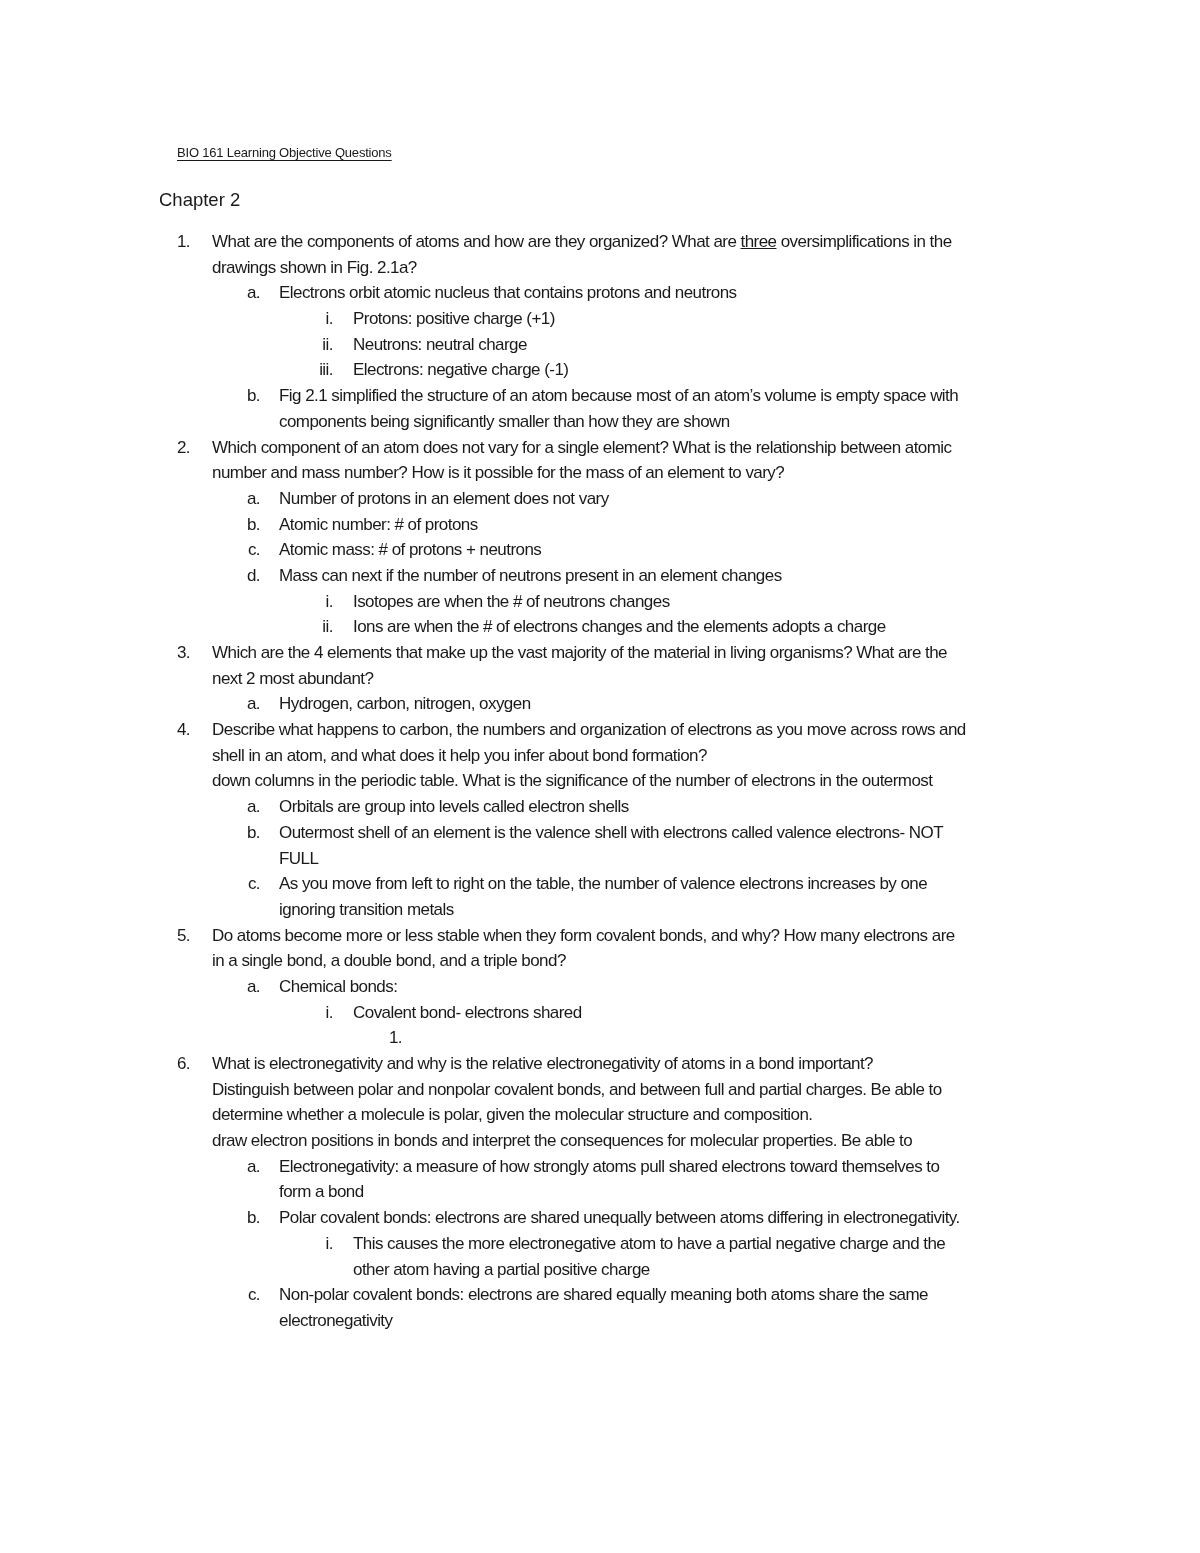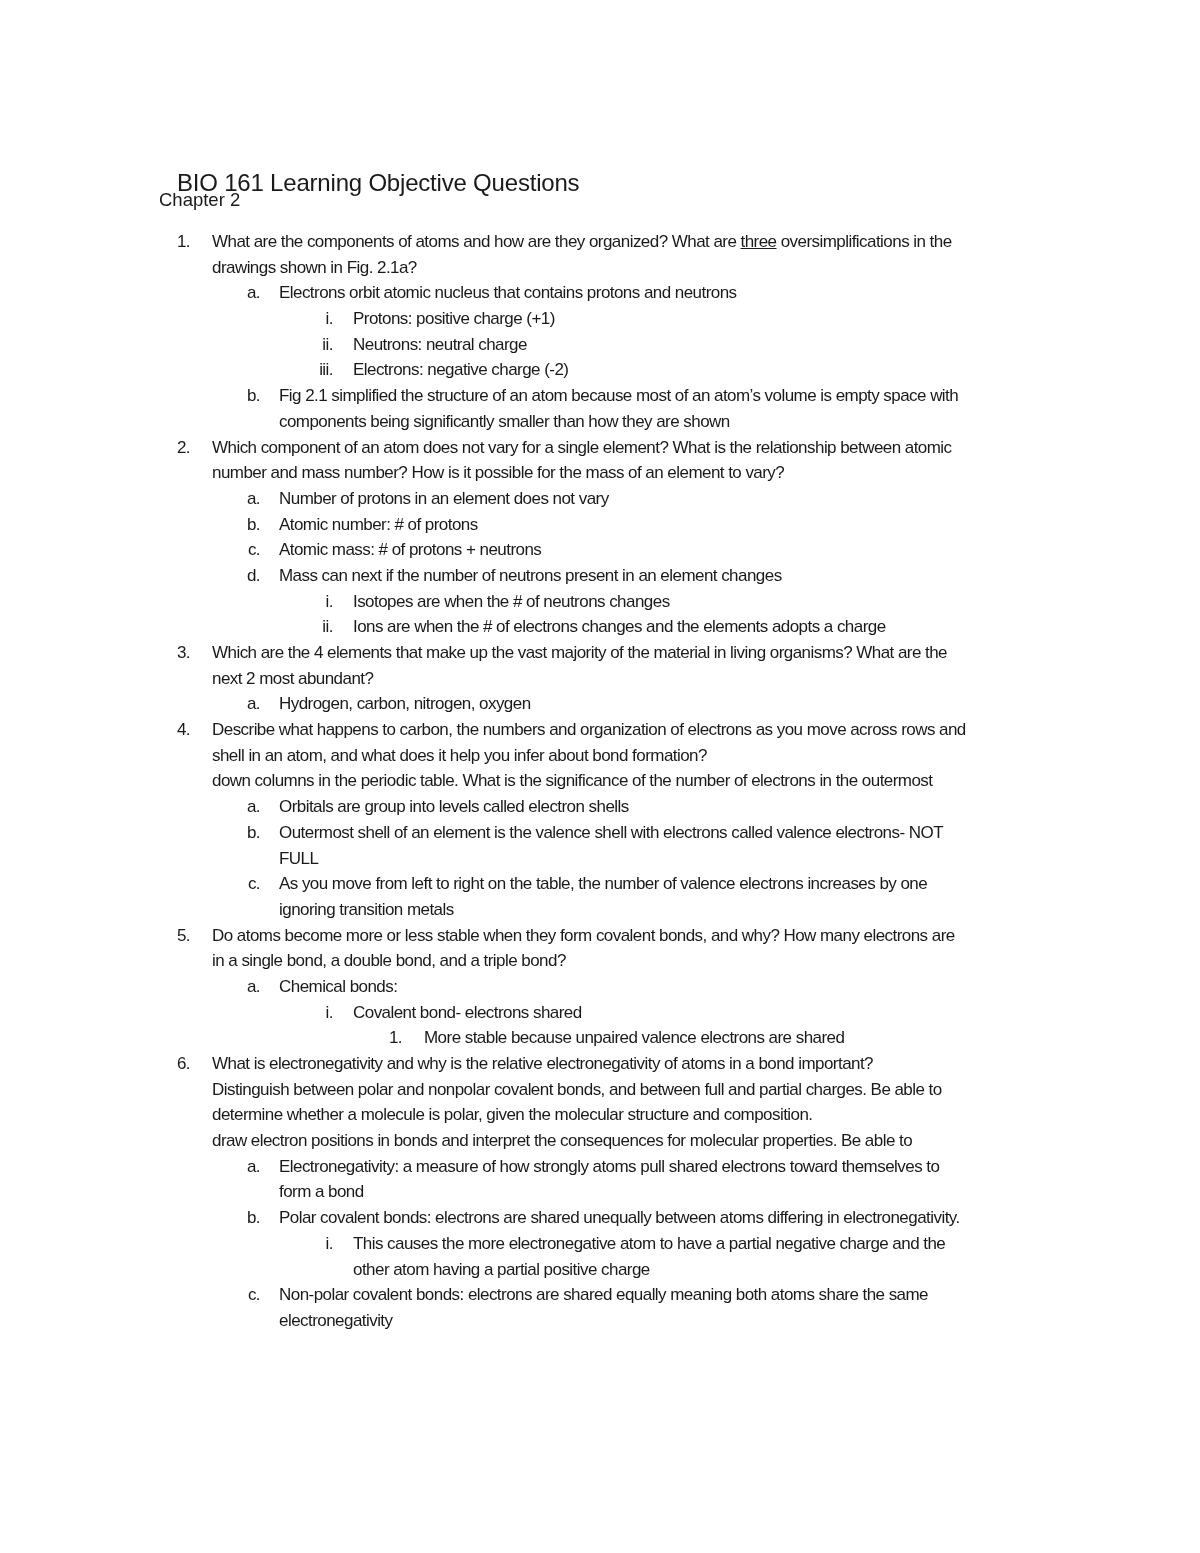--- a/index.html
+++ b/index.html
@@ -4,22 +4,22 @@
 <style>
   html, body { margin: 0; padding: 0; background: #ffffff; }
   body {
     width: 1200px; height: 1553px; position: relative; overflow: hidden;
     font-family: "Liberation Sans", "DejaVu Sans", sans-serif;
     color: #1a1a1a;
   }
   .page { position: absolute; left: 0; top: 0; width: 1200px; height: 1553px; }
   .title {
     position: absolute; left: 177px; top: 145px;
-    font-size: 24px; text-underline-offset: 3px;
-    letter-spacing: -0.2px; white-space: nowrap; margin-top: 24px;
+    font-size: 13px; text-decoration: underline; text-underline-offset: 3px;
+    letter-spacing: -0.2px; white-space: nowrap;
   }
   .chapter {
     position: absolute; left: 159px; top: 189px;
     font-size: 18.5px; white-space: nowrap; text-align: right;
   }
   .list { position: absolute; left: 0; top: 229px; width: 1200px; }
   .line {
     position: relative; height: 25.7px; line-height: 25.7px;
     font-size: 17px; letter-spacing: -0.55px; white-space: nowrap;
   }
@@ -58,21 +58,21 @@
       <div class="line l2">
         <span class="marker">i.</span>
         <span class="text"><span>Protons: positive charge (+1)</span></span>
       </div>
       <div class="line l2">
         <span class="marker">ii.</span>
         <span class="text"><span>Neutrons: neutral charge</span></span>
       </div>
       <div class="line l2">
         <span class="marker">iii.</span>
-        <span class="text"><span>Electrons: negative charge (-2)</span></span>
+        <span class="text"><span>Electrons: negative charge (-1)</span></span>
       </div>
       <div class="line l1">
         <span class="marker">b.</span>
         <span class="text"><span>Fig 2.1 simplified the structure of an atom because most of an atom’s volume is empty space with</span></span>
       </div>
       <div class="line l1">
         <span class="marker"></span>
         <span class="text"><span>components being significantly smaller than how they are shown</span></span>
       </div>
       <div class="line l0">
@@ -162,21 +162,20 @@
       <div class="line l1">
         <span class="marker">a.</span>
         <span class="text"><span>Chemical bonds:</span></span>
       </div>
       <div class="line l2">
         <span class="marker">i.</span>
         <span class="text"><span>Covalent bond- electrons </span><span class="i">shared</span></span>
       </div>
       <div class="line l3">
         <span class="marker">1.</span>
-        <span class="text"><span>More stable because unpaired valence electrons are shared</span></span>
       </div>
       <div class="line l0">
         <span class="marker">6.</span>
         <span class="text"><span>What is electronegativity and why is the relative electronegativity of atoms in a bond important?</span></span>
       </div>
       <div class="line l0">
         <span class="marker"></span>
         <span class="text"><span>Distinguish between polar and nonpolar covalent bonds, and between full and partial charges. Be able to</span></span>
       </div>
       <div class="line l0">

